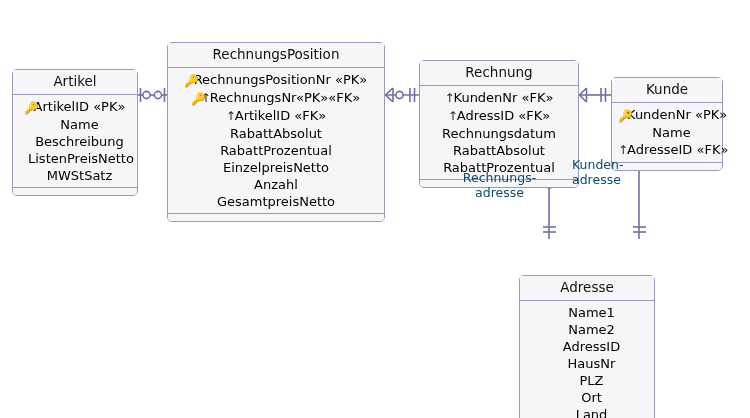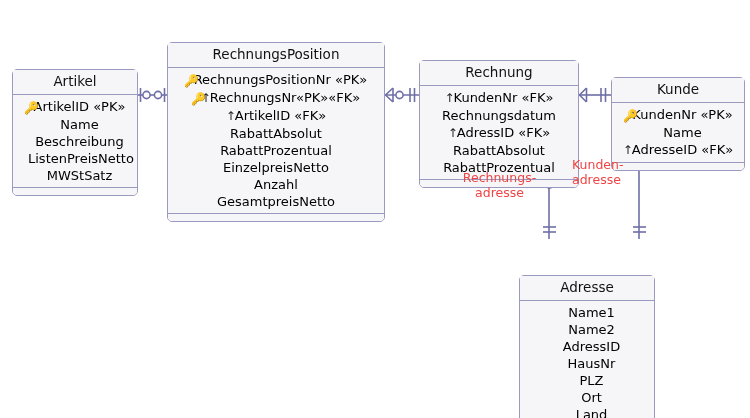--- a/index.html
+++ b/index.html
@@ -76,21 +76,21 @@
   }
   .gap {
     display: inline-block;
     width: 9px;
   }
 
   
   .conn-label {
     position: absolute;
     font-size: 12.5px;
-    color: #ef4444;
+    color: #0c4a6e;
     line-height: 15px;
     white-space: nowrap;
   }
   .conn-label .l2 { display: block; }
   .ta-right { text-align: right; }
   .ta-left  { text-align: left; }
 
   svg.links {
     position: absolute;
     left: 0; top: 0;
@@ -191,29 +191,29 @@
       <span class="attr"><span>Anzahl</span></span>
       <span class="attr"><span>GesamtpreisNetto</span></span>
     </div>
     <div class="entity-foot"></div>
   </div>
 
   <div class="entity" style="left:419px; top:24px; width:160px;">
     <div class="entity-title">Rechnung</div>
     <div class="entity-attrs">
       <span class="attr"><span class="fk-arrow">↑</span><span>KundenNr «FK»</span></span>
+      <span class="attr"><span class="fk-arrow">↑</span><span>AdressID «FK»</span></span>
       <span class="attr"><span>Rechnungsdatum</span></span>
-      <span class="attr"><span class="fk-arrow">↑</span><span>AdressID «FK»</span></span>
       <span class="attr"><span>RabattAbsolut</span></span>
       <span class="attr"><span>RabattProzentual</span></span>
     </div>
     <div class="entity-foot"></div>
   </div>
 
-  <div class="entity" style="left:611px; top:41px; width:134px;">
+  <div class="entity" style="left:611px; top:41px; width:112px;">
     <div class="entity-title">Kunde</div>
     <div class="entity-attrs">
       <span class="attr"><span class="key-icon">🔑</span><span>KundenNr «PK»</span></span>
       <span class="attr"><span class="gap"></span><span>Name</span></span>
       <span class="attr"><span class="fk-arrow">↑</span><span>AdresseID «FK»</span></span>
     </div>
     <div class="entity-foot"></div>
   </div>
 
   <div class="entity" style="left:519px; top:239px; width:136px;">

